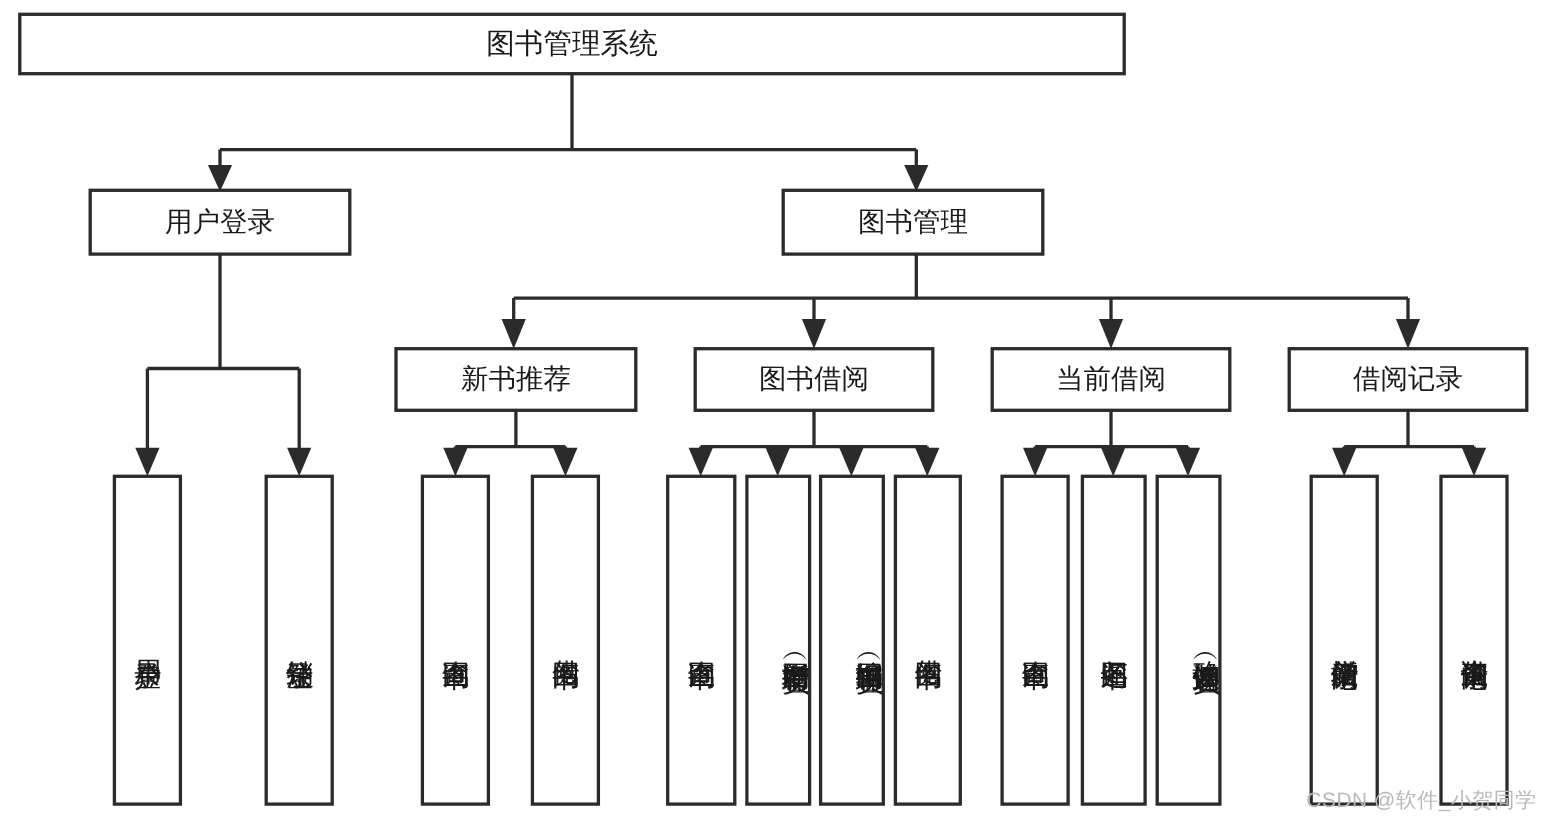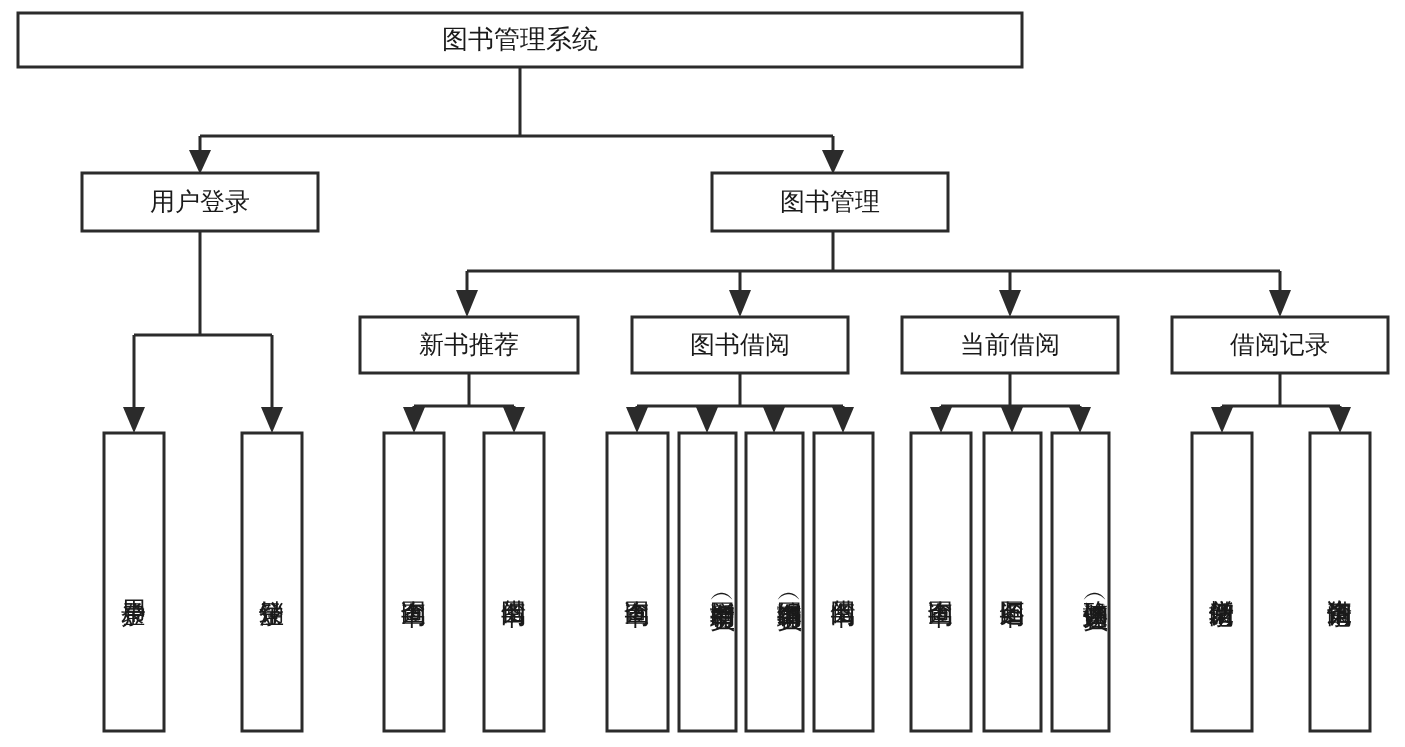--- a/index.html
+++ b/index.html
@@ -195,14 +195,15 @@
   <div class="vlabel" style="left:911px; top:433px; width:60px; height:298px; display:flex; align-items:center; justify-content:center;">查询图书</div>
 
   <div class="vlabel" style="left:984px; top:433px; width:57px; height:298px; display:flex; align-items:center; justify-content:center;">归还图书</div>
 
   <div class="vlabel" style="left:1052px; top:440px; width:57px; height:291px; display:flex; align-items:flex-start; justify-content:center;">确认归还（管理员）</div>
 
   <div class="vlabel" style="left:1192px; top:433px; width:60px; height:298px; display:flex; align-items:center; justify-content:center;">新增借阅记录</div>
 
   <div class="vlabel" style="left:1310px; top:433px; width:60px; height:298px; display:flex; align-items:center; justify-content:center;">查询借阅记录</div>
 
+  <div class="watermark">CSDN @软件_小贺同学</div>
 
 </div>
 
 </body></html>

